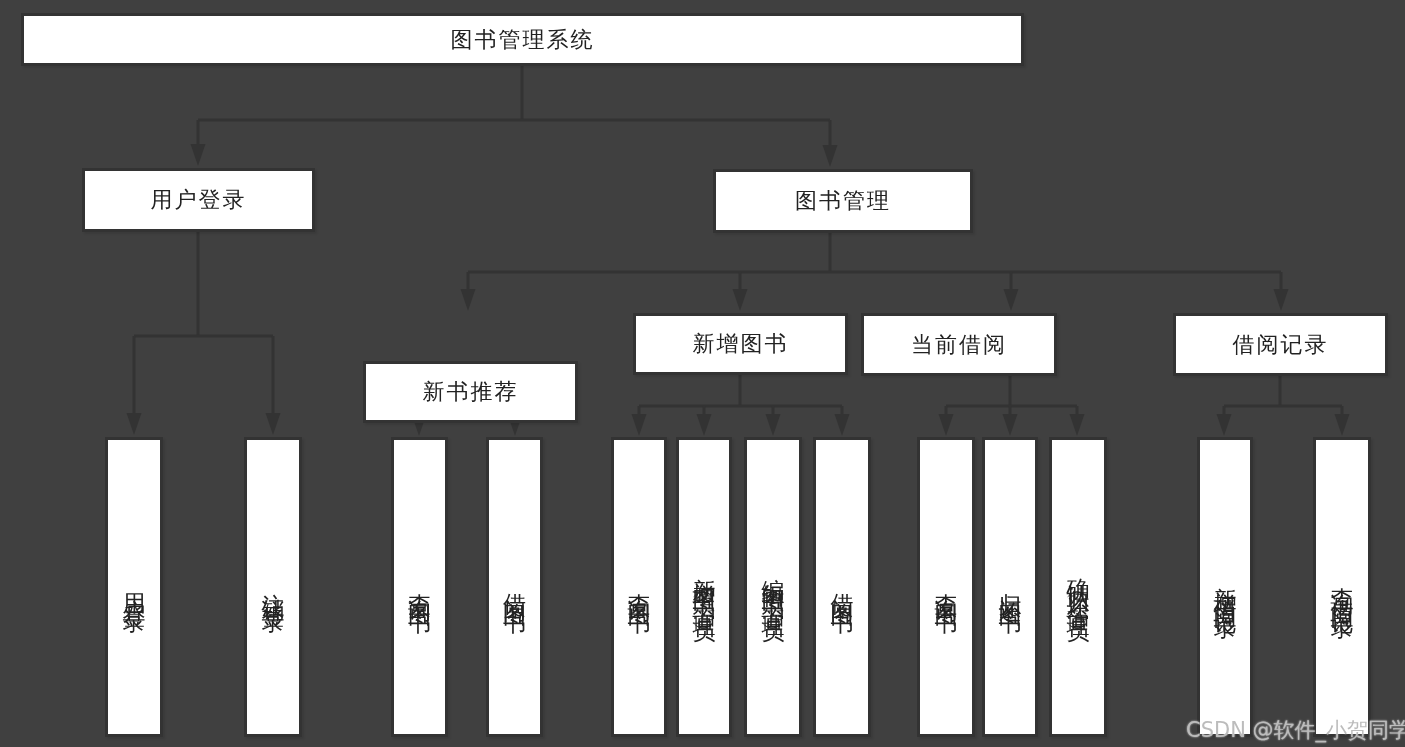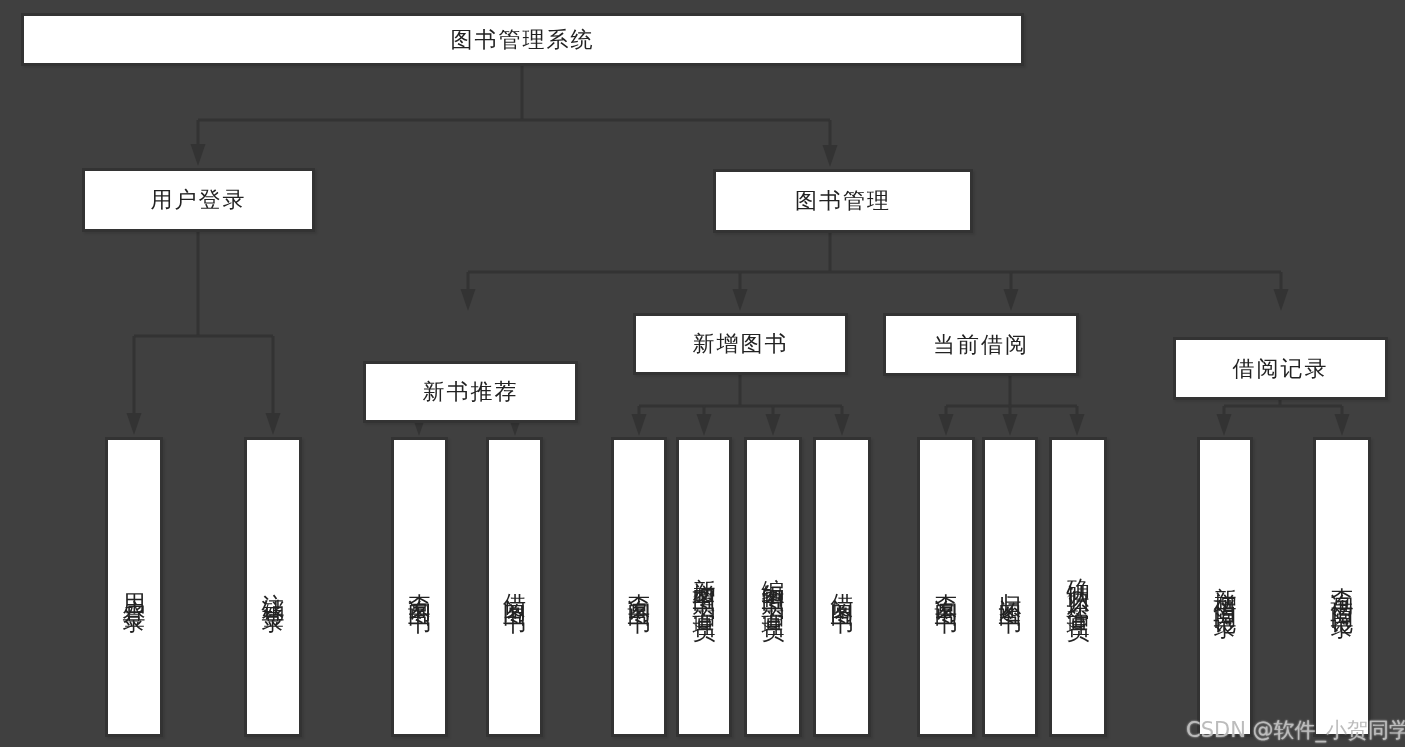--- a/index.html
+++ b/index.html
@@ -119,22 +119,22 @@
       <polygon points="1334.5,414 1349.5,414 1342,436" fill="#333333"></polygon>
     </svg>
 
   <div class="node hnode" style="left:21px; top:13px; width:1003px; height:53px;">图书管理系统</div>
 
   <div class="node hnode" style="left:82px; top:168px; width:233px; height:64px;">用户登录</div>
   <div class="node hnode" style="left:713px; top:169px; width:260px; height:64px;">图书管理</div>
 
   <div class="node hnode" style="left:363px; top:313px; width:215px; height:62px;margin-top:48px;">新书推荐</div>
   <div class="node hnode" style="left:633px; top:313px; width:215px; height:62px;">新增图书</div>
-  <div class="node hnode" style="left:883px; top:313px; width:196px; height:63px;text-align:center;">当前借阅</div>
-  <div class="node hnode" style="left:1173px; top:313px; width:215px; height:63px;margin-top:24px;">借阅记录</div>
+  <div class="node hnode" style="left:861px; top:313px; width:196px; height:63px;text-align:center;">当前借阅</div>
+  <div class="node hnode" style="left:1173px; top:313px; width:215px; height:63px;">借阅记录</div>
 
   <div class="node vnode" style="left:105px; width:58px;">用户登录</div>
   <div class="node vnode" style="left:244px; width:58px;">注销登录</div>
 
   <div class="node vnode" style="left:391px; width:57px;">查询图书</div>
   <div class="node vnode" style="left:486px; width:57px;">借阅图书</div>
 
   <div class="node vnode" style="left:611px; width:56px;">查询图书</div>
   <div class="node vnode" style="left:676px; width:56px;">新增图书（管理员）</div>
   <div class="node vnode" style="left:744px; width:58px;">编辑图书（管理员）</div>

